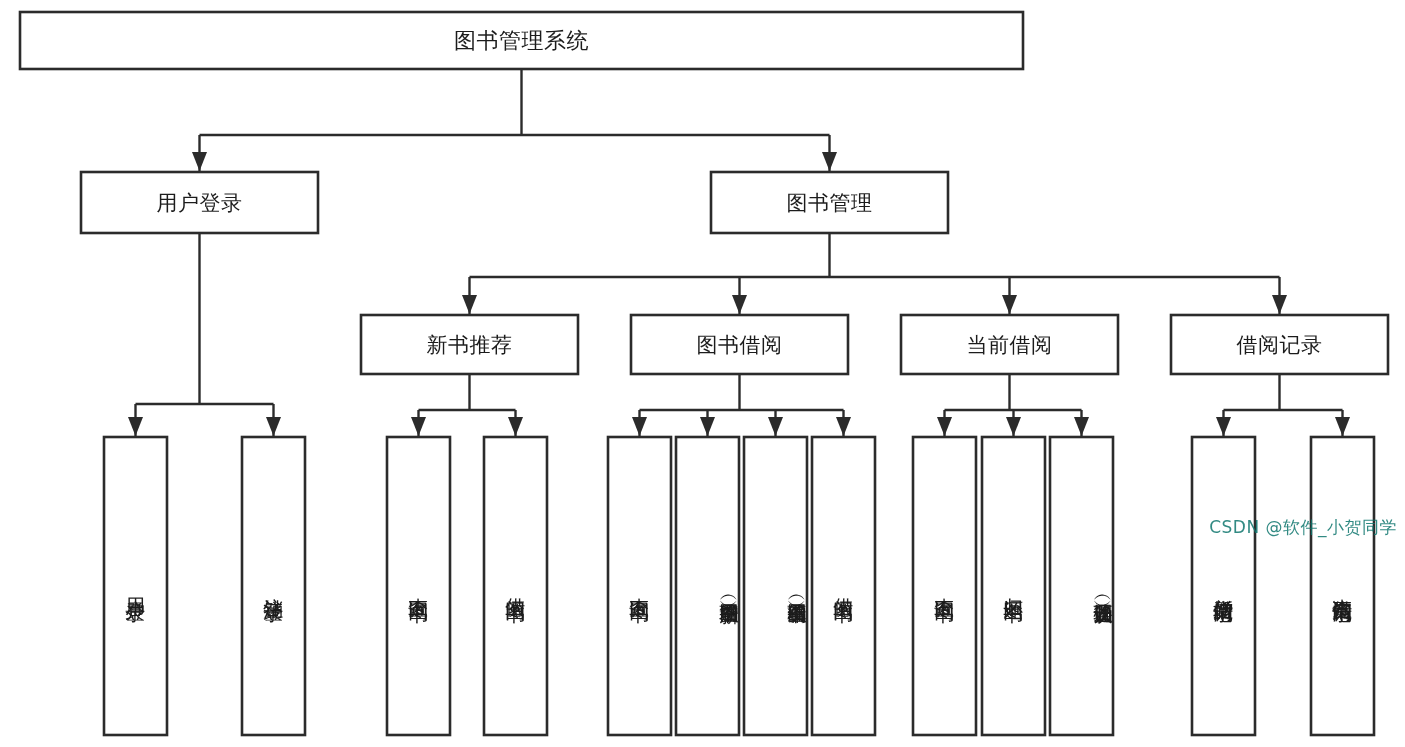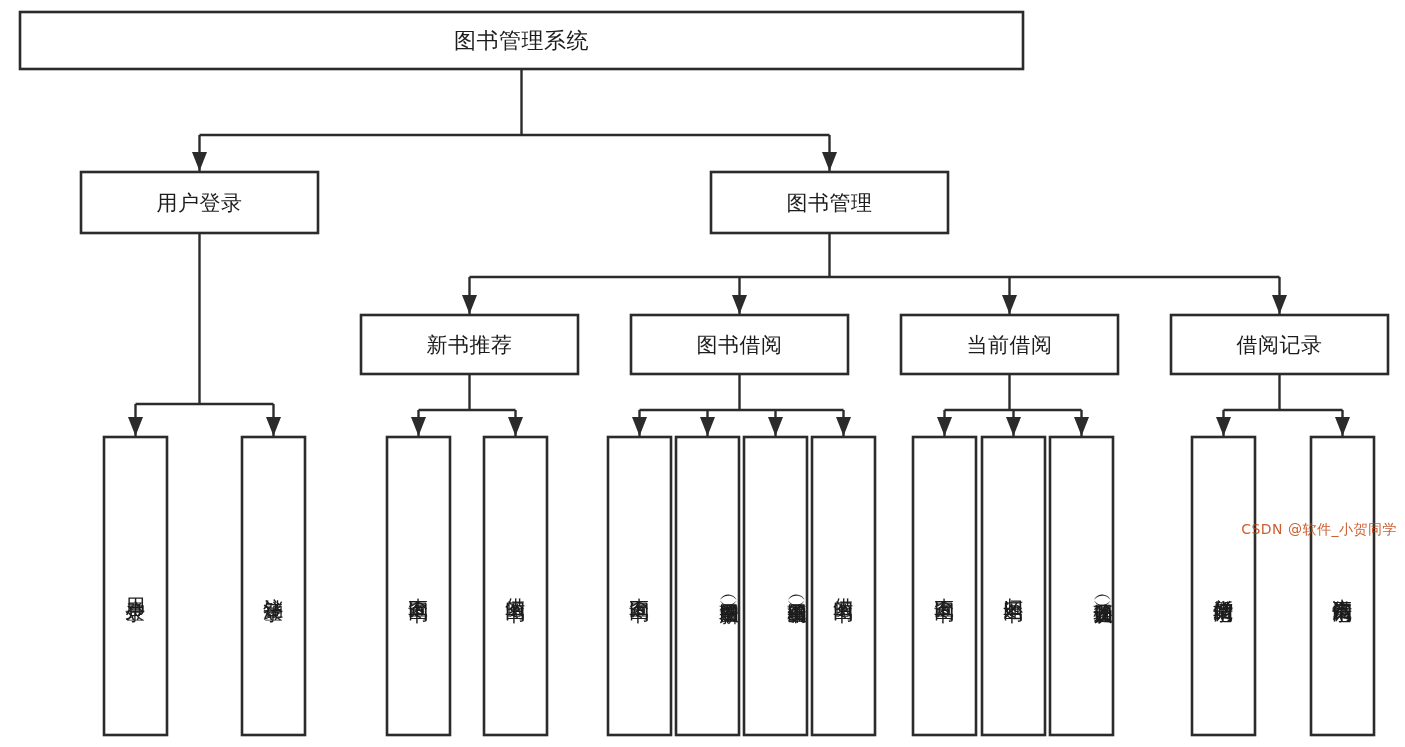--- a/index.html
+++ b/index.html
@@ -68,22 +68,22 @@
     justify-content: center;
     white-space: nowrap;
     pointer-events: none;
     user-select: none;
   }
   .watermark {
     position: absolute;
     right: 8px;
     bottom: 6px;
     font-family: "DejaVu Sans", "Liberation Sans", sans-serif;
-    font-size: 14px;
-    color: #c2410c;
+    font-size: 17px;
+    color: #0f766e;
     opacity: 0.85;
     white-space: nowrap;
     letter-spacing: 0.5px;
   }
 </style>
 </head>
 <body>
 
 <div id="diagram-root">
 

